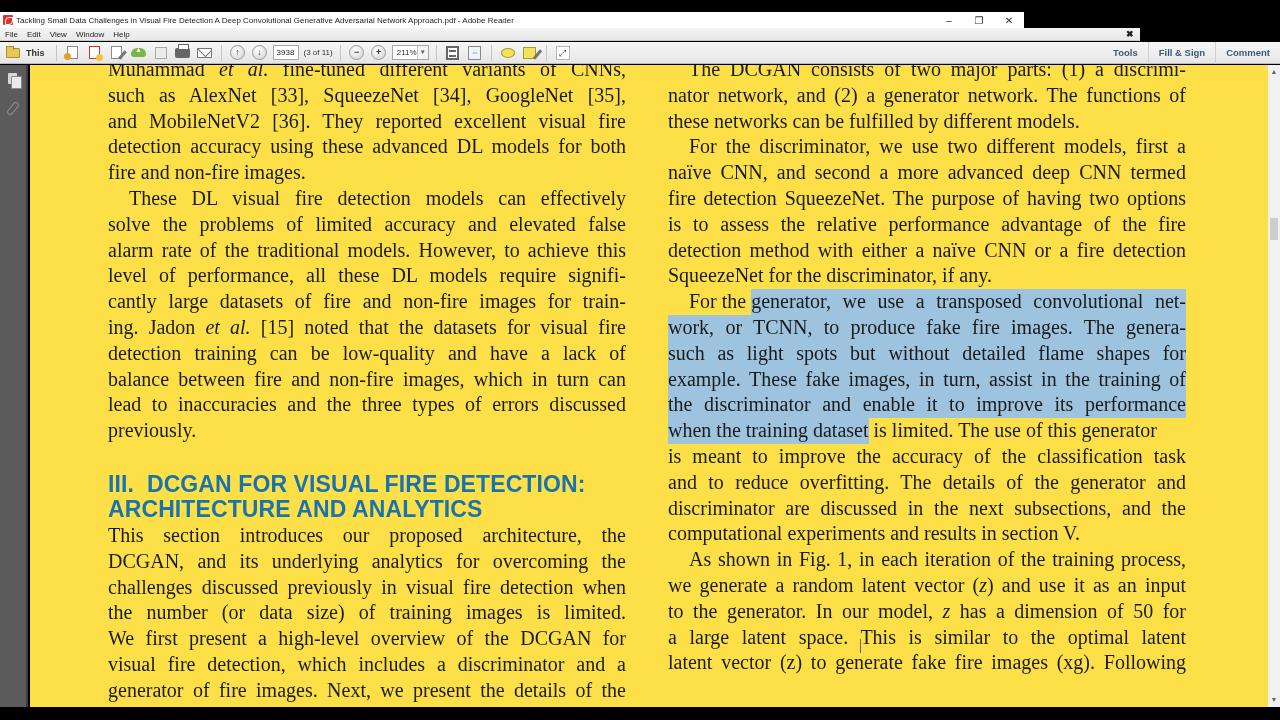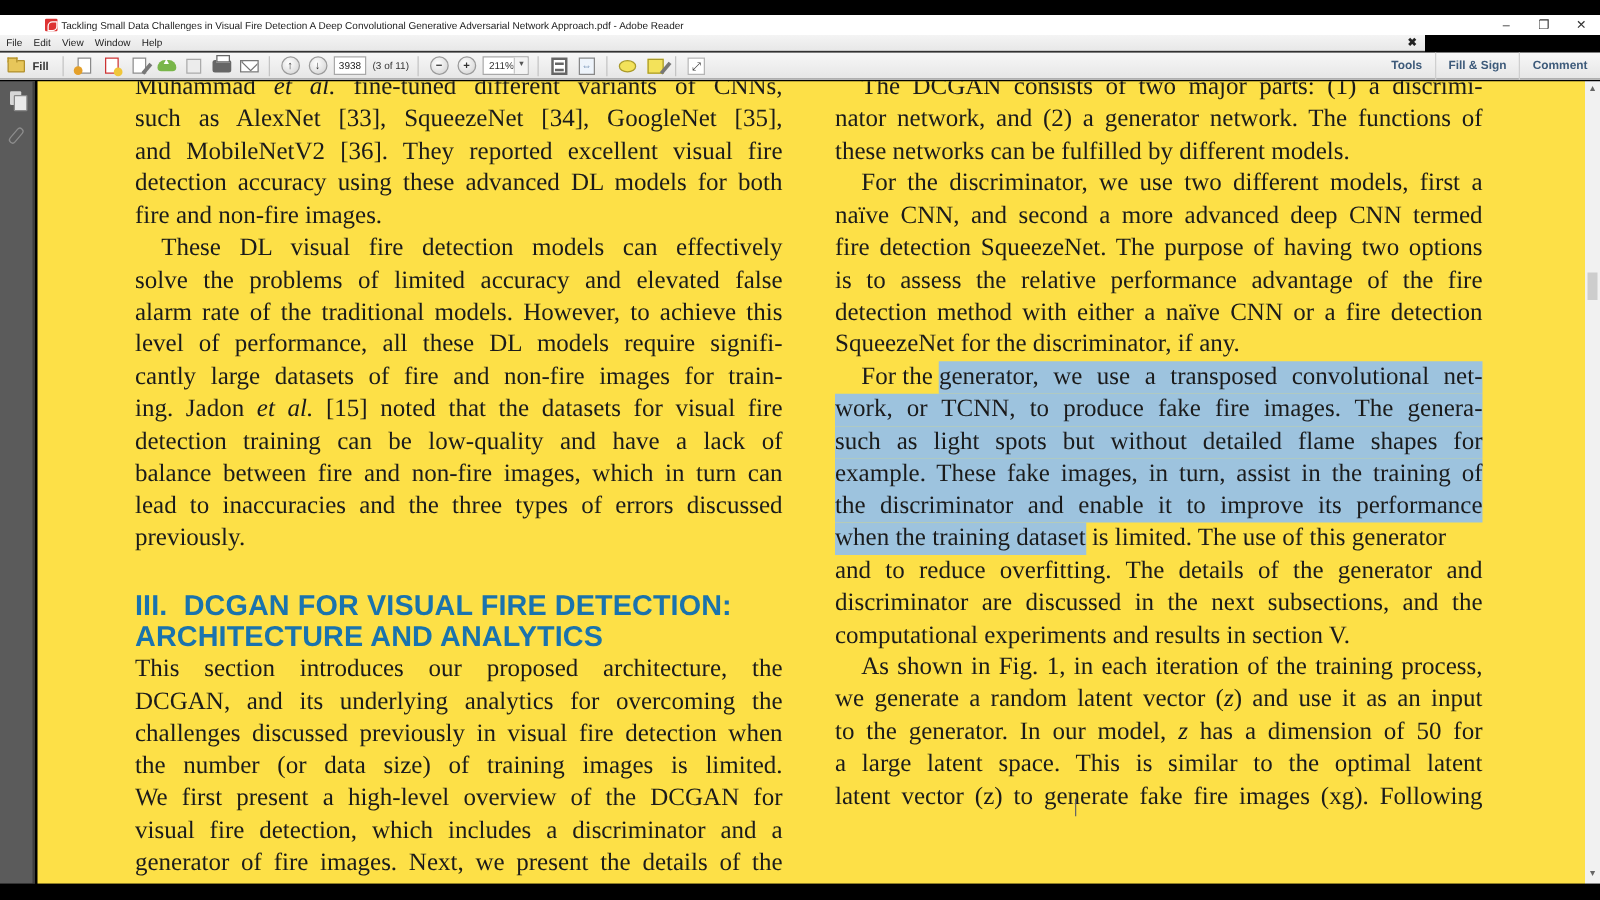--- a/index.html
+++ b/index.html
@@ -1,21 +1,21 @@
 <!DOCTYPE html>
 <html><head>
 <meta charset="utf-8">
 <style>
   * { box-sizing: border-box; margin: 0; padding: 0; }
   html, body { width: 1280px; height: 720px; overflow: hidden; background: #000; }
   body { position: relative; font-family: "Liberation Sans", sans-serif; }
 
   .topbar-black { position: absolute; left: 0; top: 0; width: 1280px; height: 12px; background: #000; }
 
-  .titlebar { position: absolute; left: 0; top: 12px; width: 1280px; height: 16px; background: #fff; display: flex; align-items: center; font-size: 8px; color: #222; padding-left: 33px; }
+  .titlebar { position: absolute; left: 0; top: 12px; width: 1024px; height: 16px; background: #fff; display: flex; align-items: center; font-size: 8px; color: #222; }
   .titlebar .app-icon { width: 10px; height: 10px; margin-left: 3px; margin-right: 3px; background: #d33; border-radius: 1px; position: relative; }
   .titlebar .app-icon::after { content: ""; position: absolute; left: 2px; top: 2px; width: 6px; height: 6px; border: 1px solid #fff; border-radius: 50% 0; }
   .titlebar .title { flex: 1; white-space: nowrap; overflow: hidden; }
   .win-ctrl { width: 30px; text-align: center; font-size: 10px; color: #333; }
 
   .menubar { position: absolute; left: 0; top: 28px; width: 1140px; height: 13px; background: linear-gradient(#f4f4f4, #e8e8e8); display: flex; align-items: center; font-size: 8px; color: #222; border-bottom: 1px solid #c8c8c8; }
   .menubar .menu-item { padding: 0 4px; margin-left: 1px; }
   .menubar .spacer { flex: 1; }
   .menubar .close-doc { width: 14px; font-size: 9px; font-weight: bold; color: #222; }
 
@@ -101,21 +101,21 @@
   <span class="menu-item">View</span>
   <span class="menu-item">Window</span>
   <span class="menu-item">Help</span>
   <span class="spacer"></span>
   <span class="close-doc">✖</span>
 </div>
 
 <div class="toolbar">
   <div class="tb-btn open-btn">
     <span class="folder-ico"></span>
-    <span>Fill</span>
+    <span>This</span>
   </div>
   <span class="sep"></span>
   <div class="tb-btn">
       <span class="ico-doc blue"></span>
     </div>
   <div class="tb-btn">
       <span class="ico-doc red"></span>
     </div>
   <div class="tb-btn">
       <span class="ico-doc edit"></span>
@@ -243,20 +243,21 @@
         <span class="hl" style="flex:1; text-align:justify; text-align-last:justify;">generator, we use a transposed convolutional net-</span>
       </span>
       <span class="line hl">work, or TCNN, to produce fake fire images. The genera-</span>
       <span class="line hl">such as light spots but without detailed flame shapes for</span>
       <span class="line hl">example. These fake images, in turn, assist in the training of</span>
       <span class="line hl">the discriminator and enable it to improve its performance</span>
       <span class="line" style="text-align-last:left; display:flex;">
         <span class="hl">when the training dataset</span>
         <span style="flex:1; white-space:pre;"> is limited. The use of this generator</span>
       </span>
+      <span class="line">is meant to improve the accuracy of the classification task</span>
       <span class="line">and to reduce overfitting. The details of the generator and</span>
       <span class="line">discriminator are discussed in the next subsections, and the</span>
       <span class="line last">computational experiments and results in section V.</span>
     </div>
     <div class="para">
       <span class="line" style="padding-left:21px">As shown in Fig. 1, in each iteration of the training process,</span>
       <span class="line"><span>we generate a random latent vector (</span><em>z</em><span>) and use it as an input</span></span>
       <span class="line"><span>to the generator. In our model, </span><em>z</em><span> has a dimension of 50 for</span></span>
       <span class="line">a large latent space. This is similar to the optimal latent</span>
       <span class="line cut">latent vector (z) to generate fake fire images (xg). Following</span>

